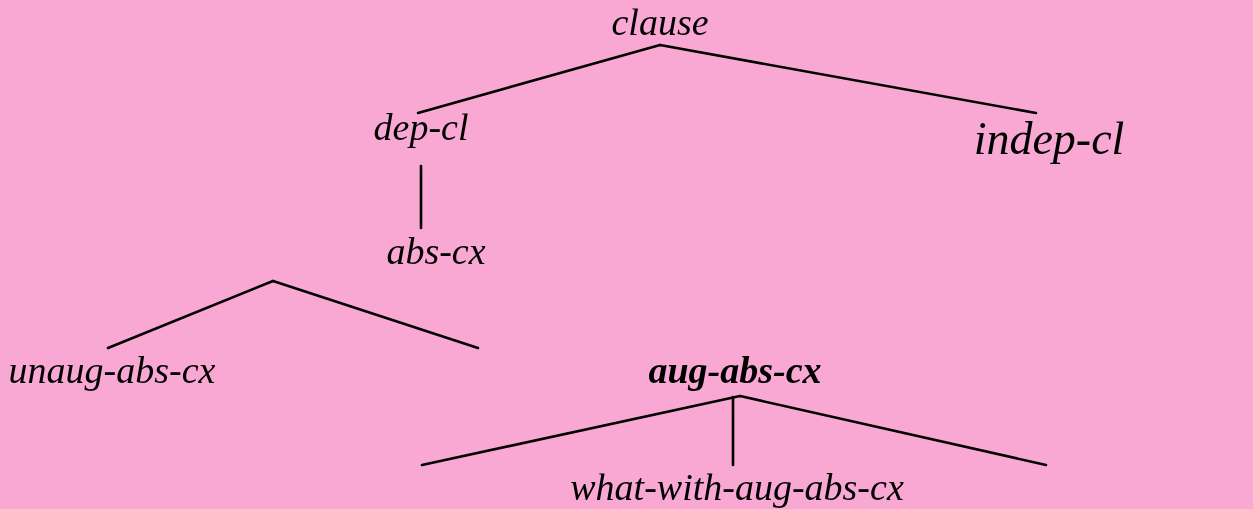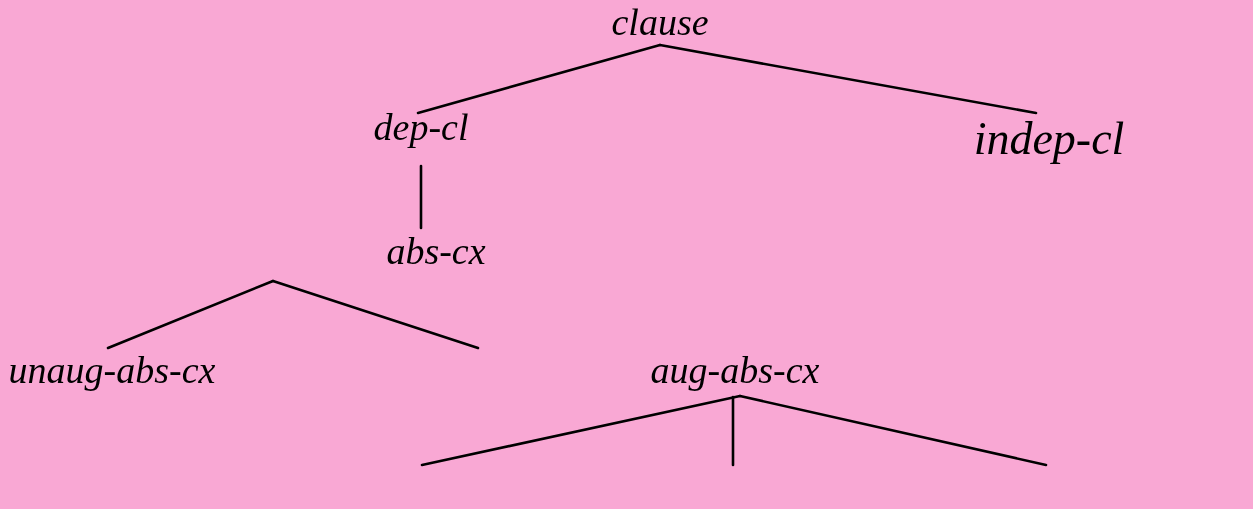--- a/index.html
+++ b/index.html
@@ -66,20 +66,21 @@
     font-size: 38px;
     left: 112px;
     top: 351px;
     transform: translateX(-50%);
   }
   .node-aug-abs-cx {
     font-size: 38px;
     left: 735px;
     top: 351px;
     transform: translateX(-50%);
+    font-weight: bold;
   }
   
   .node-with-aug-abs-cx {
     font-size: 38px;
     left: 428px;
     top: 468px;
     transform: translateX(-50%);
   }
   .node-what-with-aug-abs-cx {
     font-size: 38px;
@@ -116,15 +117,16 @@
 
   <span class="tree-node-label node-indep-cl">indep-cl</span>
 
   <span class="tree-node-label node-abs-cx">abs-cx</span>
 
   <span class="tree-node-label node-unaug-abs-cx">unaug-abs-cx</span>
 
   <span class="tree-node-label node-aug-abs-cx">aug-abs-cx</span>
 
 
+  <span class="tree-node-label node-what-with-aug-abs-cx">what-with-aug-abs-cx</span>
 
 
 </div>
 
 </body></html>

